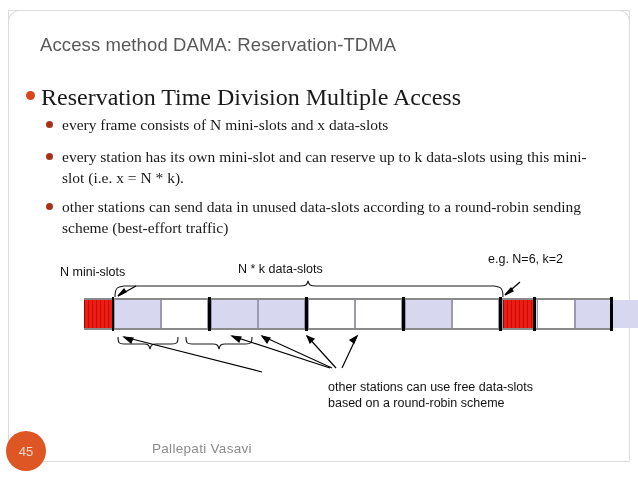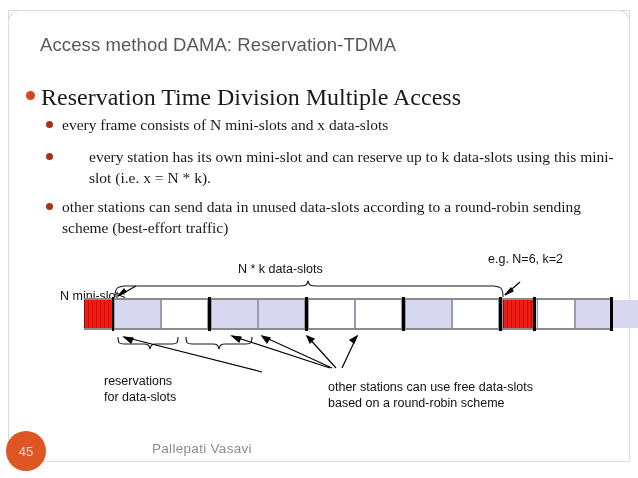--- a/index.html
+++ b/index.html
@@ -26,29 +26,29 @@
   .bullet1{position:absolute;width:9px;height:9px;border-radius:50%;background:#d8461b;}
   .bullet2{position:absolute;width:7px;height:7px;border-radius:50%;background:#a83219;}
 
   #b1-dot{left:26px;top:91px;}
   #b1-txt{left:41px;top:84px;white-space:nowrap;}
 
   #b2-dot{left:46px;top:121px;}
   #b2-txt{left:62px;top:114px;white-space:nowrap;}
 
   #b3-dot{left:46px;top:153px;}
-  #b3-txt{left:62px;top:146px;width:530px;margin-left:27px;}
+  #b3-txt{left:62px;top:146px;width:530px;}
 
   #b4-dot{left:46px;top:203px;}
   #b4-txt{left:62px;top:196px;width:520px;}
 
   
   #diagram{position:absolute;left:0;top:240px;width:638px;height:180px;}
   .dlabel{position:absolute;font-family:"Liberation Sans",sans-serif;font-size:12.5px;color:#111;white-space:nowrap;}
-  #lbl-mini{left:60px;top:25px;margin-top:24px;}
+  #lbl-mini{left:60px;top:25px;}
   #lbl-data{left:238px;top:22px;}
   #lbl-eg{left:488px;top:12px;}
   #lbl-res{left:104px;top:133px;line-height:16px;}
   #lbl-other{left:328px;top:139px;line-height:16px;}
 
   
   #bar{position:absolute;left:84px;top:58px;height:32px;width:528px;
        border-top:2px solid #8a8a8a;border-bottom:2px solid #8a8a8a;box-sizing:border-box;}
   .slot{position:absolute;top:0;height:28px;box-sizing:border-box;}
   .sl-lav{background:#d7d7ef;border-left:1px solid #9a9ab5;border-right:1px solid #9a9ab5;}
@@ -91,24 +91,20 @@
 
   <div id="b4-dot" class="bullet2"></div>
   <div id="b4-txt" class="l2">other stations can send data in unused data-slots according to a round-robin sending scheme (best-effort traffic)</div>
 
   <div id="diagram">
 
     <div id="lbl-mini" class="dlabel">N mini-slots</div>
     <div id="lbl-data" class="dlabel">N * k data-slots</div>
     <div id="lbl-eg" class="dlabel">e.g. N=6, k=2</div>
 
-    <div id="lbl-res" class="dlabel">
-      <div>reservations</div>
-      <div>for data-slots</div>
-    </div>
 
     <div id="lbl-other" class="dlabel">
       <div>other stations can use free data-slots</div>
       <div>based on a round-robin scheme</div>
     </div>
 
     <div id="bar">
 
       <div class="slot sl-red" style="left:0px;width:30px;"></div>
       <div class="slot sl-lav" style="left:30px;width:47px;"></div>

